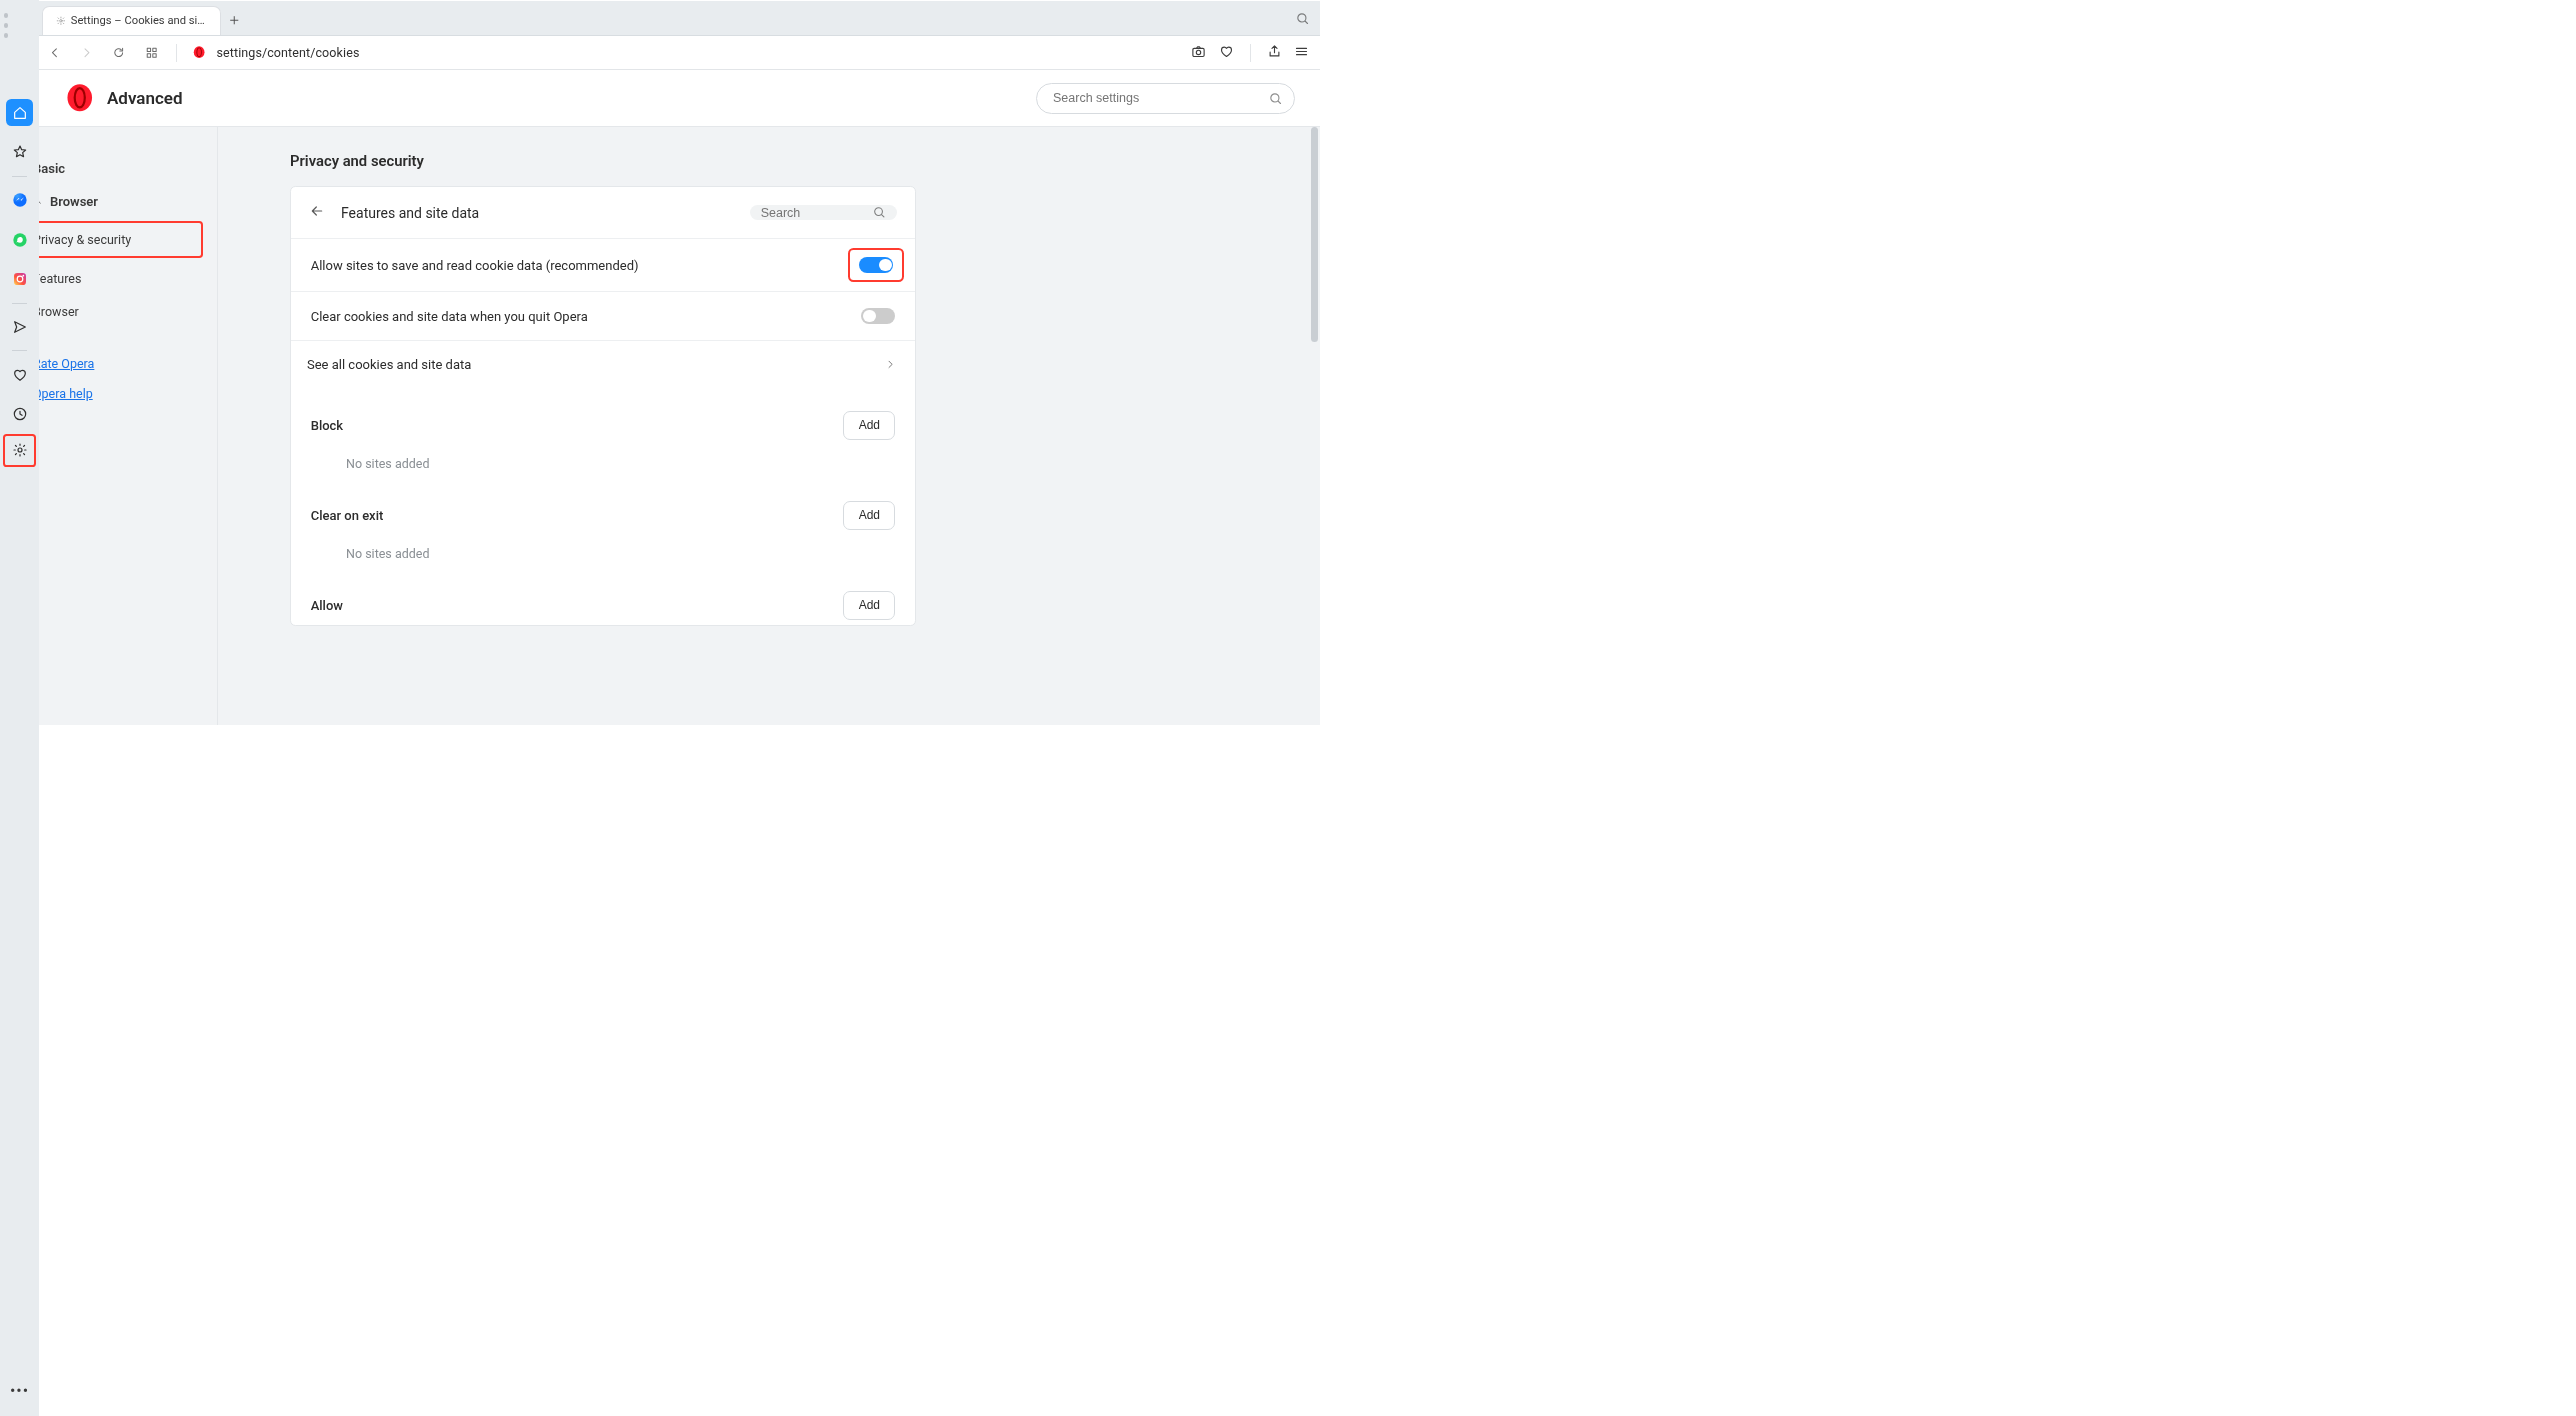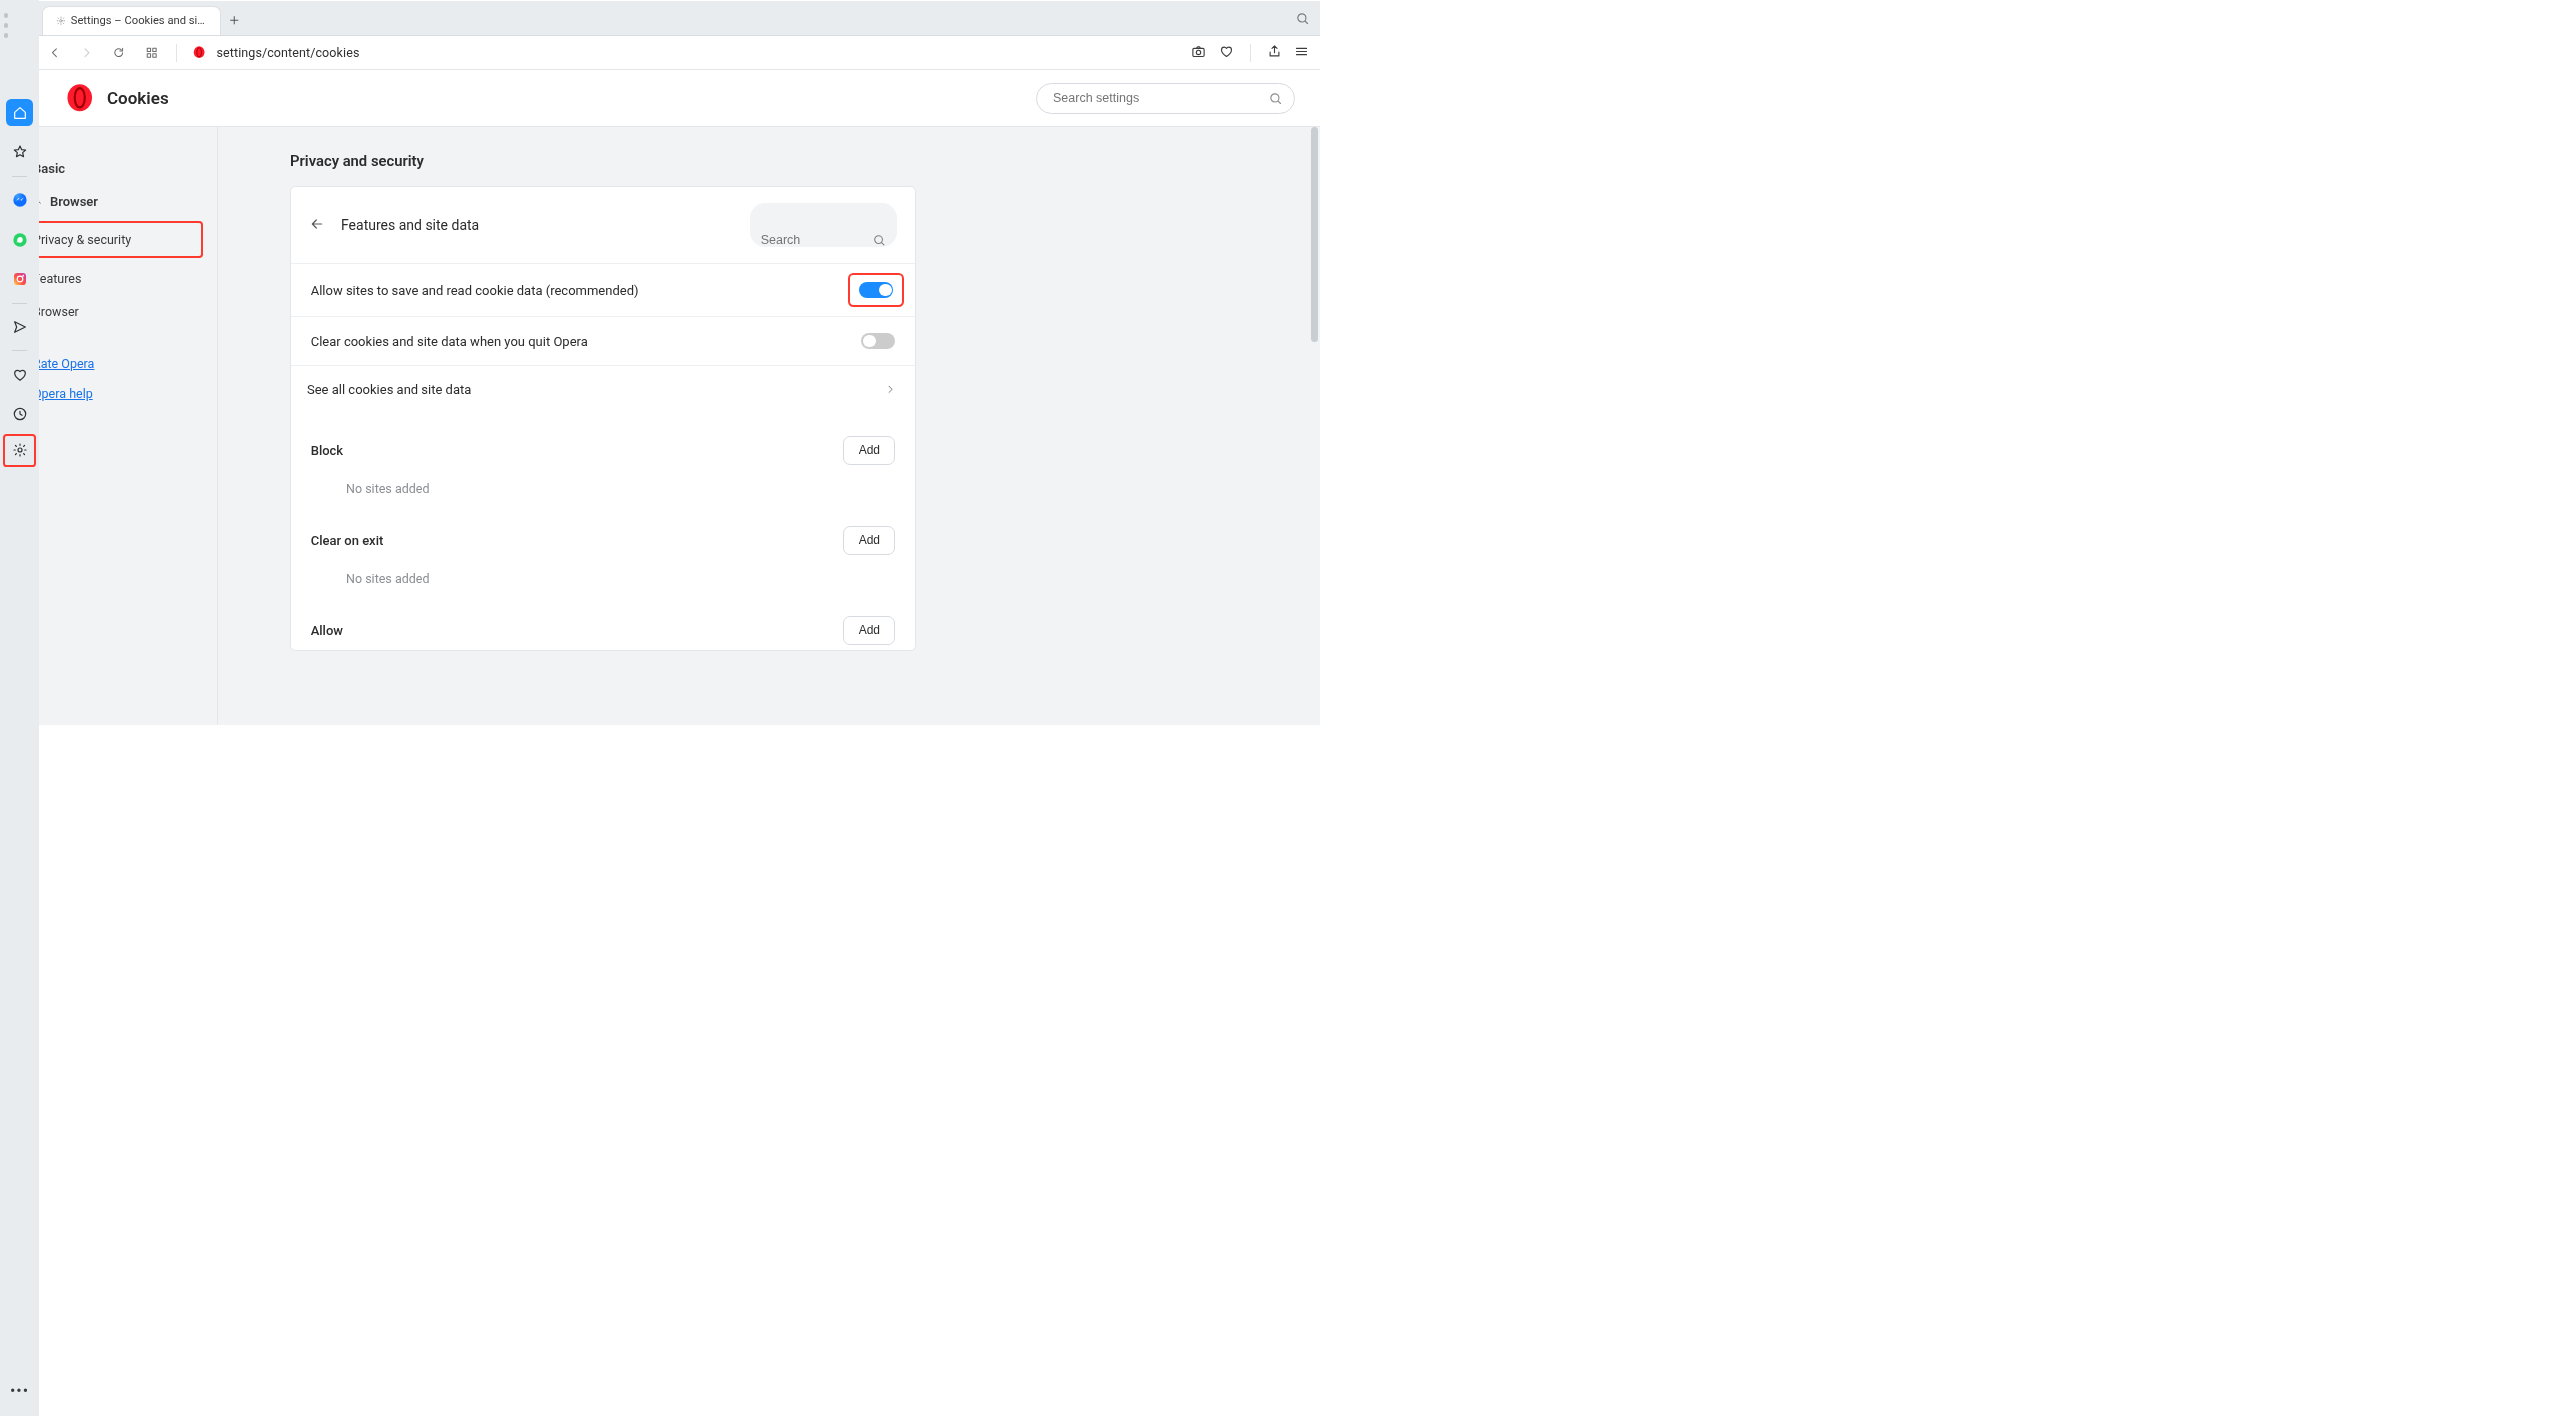--- a/index.html
+++ b/index.html
@@ -62,21 +62,21 @@
   .nav-link{font-size:12.5px;color:#1a73e8;text-decoration:underline;padding:7.2px 16px;display:block;cursor:pointer;}
   .nav-spacer{height:21.5px;}
 
   .main{flex:1;overflow-y:auto;background:#f1f3f5;padding:25px 72px 36px 72px;position:relative;}
   .main h2{font-size:14.8px;font-weight:600;color:#2c2c2c;margin-bottom:16px;}
   .card{background:#fff;border:0.9px solid #e4e7ea;border-radius:5.4px;overflow:hidden;max-width:626px;}
   .card-header{display:flex;align-items:center;padding:16px 18px;gap:16px;}
   .card-header h3{font-size:14px;font-weight:400;color:#2c2c2c;flex:0 0 auto;}
   .card-header .back svg{width:16px;height:16px;color:#5a5a5a;}
   .card-header .grow{flex:1;}
-  .card-search{width:147px;height:44px;border-radius:15px;background:#f1f3f4;display:flex;align-items:flex-end;padding:0 10.7px;gap:23px;}
+  .card-search{width:147px;height:15px;border-radius:15px;background:#f1f3f4;display:flex;align-items:center;padding:0 10.7px;gap:23px;}
   .card-search input{border:none;outline:none;background:transparent;font-size:12.5px;width:100%;}
   .card-search svg{width:14.3px;height:14.3px;opacity:.6;flex-shrink:0;}
 
   .row{display:flex;align-items:center;padding:16px 19.7px;border-top:0.9px solid #edeff1;gap:12px;}
   .row:first-of-type{border-top:0.9px solid #edeff1;}
   .row .labelwrap{flex:1;}
   .row .label{font-size:13px;color:#2c2c2c;}
   .row .sub{font-size:12px;color:#8a8f94;margin-top:3.6px;line-height:1.45;}
   .toggle{width:34px;height:16px;border-radius:9px;background:#ccc;position:relative;flex-shrink:0;}
   .toggle::after{content:"";position:absolute;width:12.5px;height:12.5px;border-radius:50%;background:#fff;top:1.8px;left:1.8px;transition:.15s;}
@@ -251,21 +251,21 @@
           </svg></div>
     </div>
   </div>
 
   <div class="settings-header">
     <svg class="opera-big" viewBox="0 0 24 24">
         <ellipse cx="12" cy="12" rx="10" ry="11" fill="#ff1b2d"></ellipse>
         <ellipse cx="12" cy="12" rx="5" ry="8.8" fill="#9c0000"></ellipse>
         <ellipse cx="12" cy="12" rx="3.2" ry="7" fill="#ff1b2d"></ellipse>
       </svg>
-    <h1>Cookies</h1>
+    <h1>Advanced</h1>
     <div class="grow"></div>
     <div class="search-settings">
       <input type="text" placeholder="Search settings" style="">
       <svg class="sicon" viewBox="0 0 24 24">
           <circle class="stroke" cx="11" cy="11" r="6.5"></circle>
           <path class="stroke" d="M16 16l4 4"></path>
         </svg>
     </div>
   </div>
 

